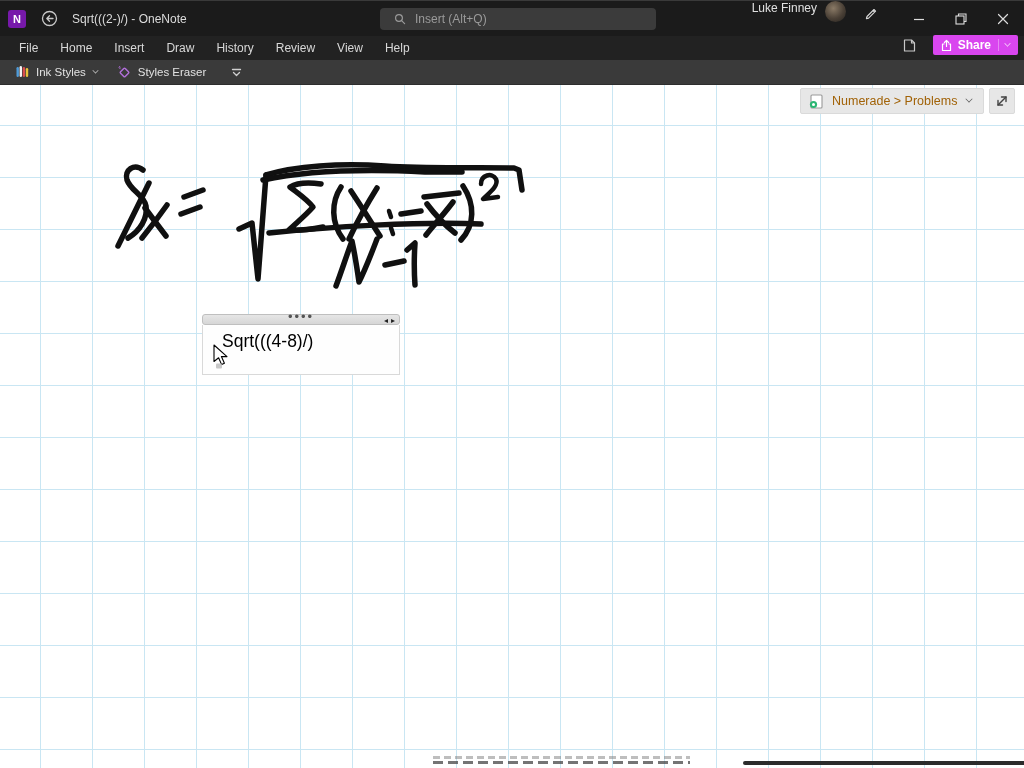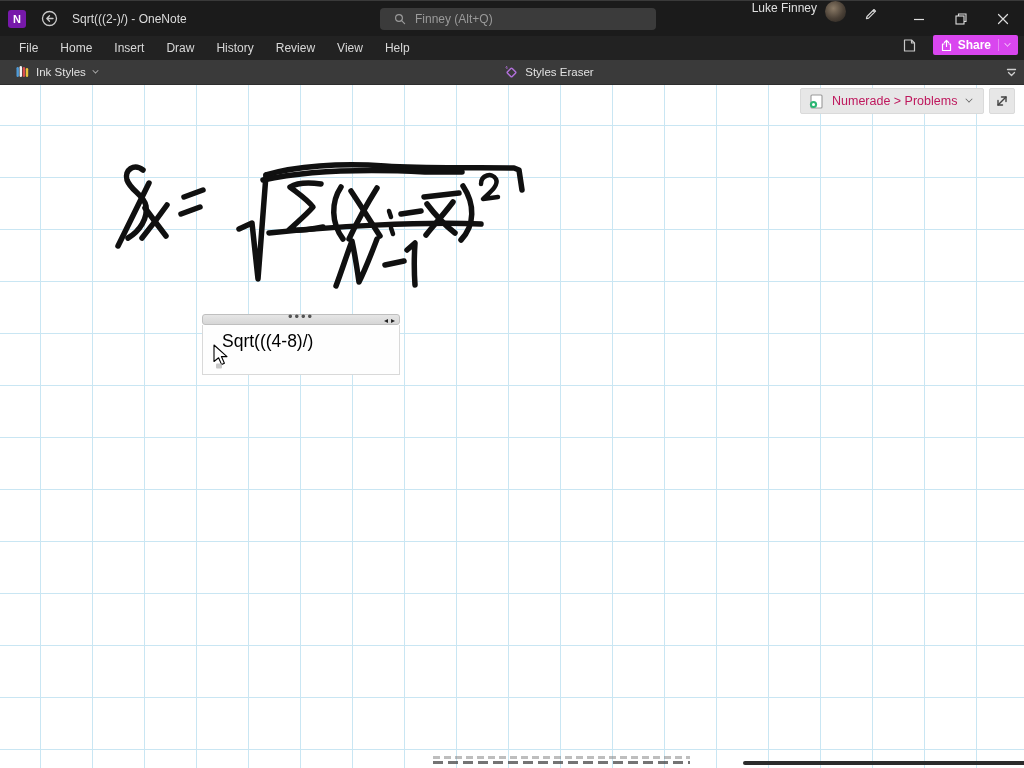--- a/index.html
+++ b/index.html
@@ -35,41 +35,41 @@
   .menu-right { position:absolute; right:6px; top:-2px; display:flex; align-items:center; gap:12px; }
   .share-btn { height:20px; background:#d946ef; border-radius:2px; display:flex;
     align-items:center; gap:5px; padding:0 7px; }
   .share-btn span { color:#fff; font-size:12px; font-weight:600; }
   .share-sep { width:1px; height:12px; background:rgba(255,255,255,.35); margin-left:2px; }
   .chev { width:7px; height:7px; border-right:1.6px solid #fff; border-bottom:1.6px solid #fff;
     transform:rotate(45deg) scale(.62); margin-top:-3px; }
 
   
   .ribbon { height:25px; background:#3a3a3a; border-bottom:1px solid #2d2d2d;
-    display:flex; align-items:center; gap:6px; padding-left:8px; flex:0 0 25px;justify-content:space-between; }
+    display:flex; align-items:center; gap:6px; padding-left:8px; flex:0 0 25px; }
   .ribbon-group { display:flex; align-items:center; gap:6px; padding:0 6px; }
   .ribbon-label { font-size:11.5px; color:#e2e2e2; }
   .chev-dark { width:7px; height:7px; border-right:1.4px solid #cfcfcf;
     border-bottom:1.4px solid #cfcfcf; transform:rotate(45deg) scale(.6); margin-top:-3px; }
 
   
   .canvas { position:relative; flex:1; background-color:#ffffff;
     background-image:
       linear-gradient(to right, #c9e6f3 1px, transparent 1px),
       linear-gradient(to bottom, #c9e6f3 1px, transparent 1px);
     background-size:52px 52px; background-position:40px 40px; overflow:hidden; }
   .ink-svg { position:absolute; left:0; top:0; }
   .ink-svg path { fill:none; stroke:#101010; stroke-width:5.5;
     stroke-linecap:round; stroke-linejoin:round; }
   .ink-svg path.thin { stroke-width:4.5; }
 
   .pagenav { position:absolute; left:800px; top:3px; display:flex; gap:5px; }
   .pagenav-main { height:26px; background:#e7e7e7; border:1px solid #dadada; border-radius:2px;
     display:flex; align-items:center; gap:8px; padding:0 10px 0 7px; }
-  .pagenav-main span { font-size:12.5px; color:#be185d; }
+  .pagenav-main span { font-size:12.5px; color:#a16207; }
   .chev-gray { width:8px; height:8px; border-right:1.5px solid #555; border-bottom:1.5px solid #555;
     transform:rotate(45deg) scale(.62); margin-top:-4px; }
   .expand-btn { width:26px; height:26px; background:#e7e7e7; border:1px solid #dadada;
     border-radius:2px; display:flex; align-items:center; justify-content:center; }
 
   .textbox { position:absolute; left:202px; top:229px; width:198px; }
   .tb-handle { height:11px; background:linear-gradient(#e6e6e6,#d6d6d6);
     border:1px solid #bfbfbf; border-radius:3px; position:relative; }
   .tb-dots { position:absolute; left:0; right:0; top:-4px; text-align:center;
     font-size:13px; letter-spacing:2px; color:#555; line-height:11px; }
@@ -105,21 +105,21 @@
         </svg>
       </div>
       <div class="win-title">Sqrt(((2-)/) - OneNote</div>
     </div>
 
     <div class="searchbox">
       <svg width="12" height="12" viewBox="0 0 12 12">
         <circle cx="5" cy="5" r="3.4" fill="none" stroke="#9a9a9a" stroke-width="1.2"></circle>
         <path d="M7.6 7.6 L10.6 10.6" stroke="#9a9a9a" stroke-width="1.2" stroke-linecap="round"></path>
       </svg>
-      <span>Finney (Alt+Q)</span>
+      <span>Insert (Alt+Q)</span>
     </div>
 
     <div class="tb-right">
       <span class="user-name">Luke Finney</span>
       <div class="avatar"></div>
       <div class="icon-btn" style="margin-right:16px;">
         <svg width="16" height="16" viewBox="0 0 16 16">
           <path d="M4 12.5 L11 5.5 L12.6 7.1 L5.6 14.1 L3.4 14.6 Z M10 6.5 L11.6 8.1" fill="none" stroke="#d8d8d8" stroke-width="1.1" stroke-linejoin="round"></path>
         </svg>
       </div>

